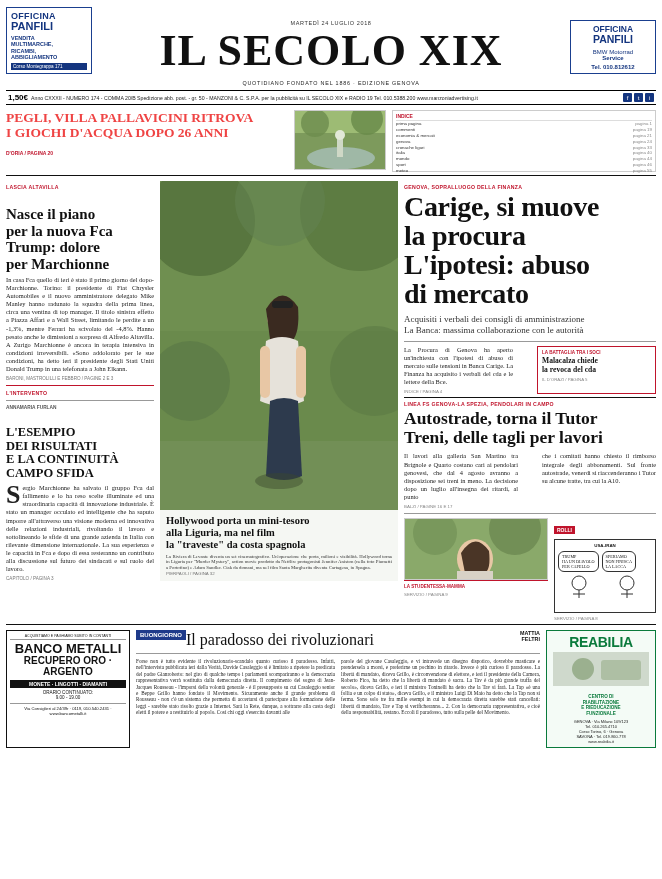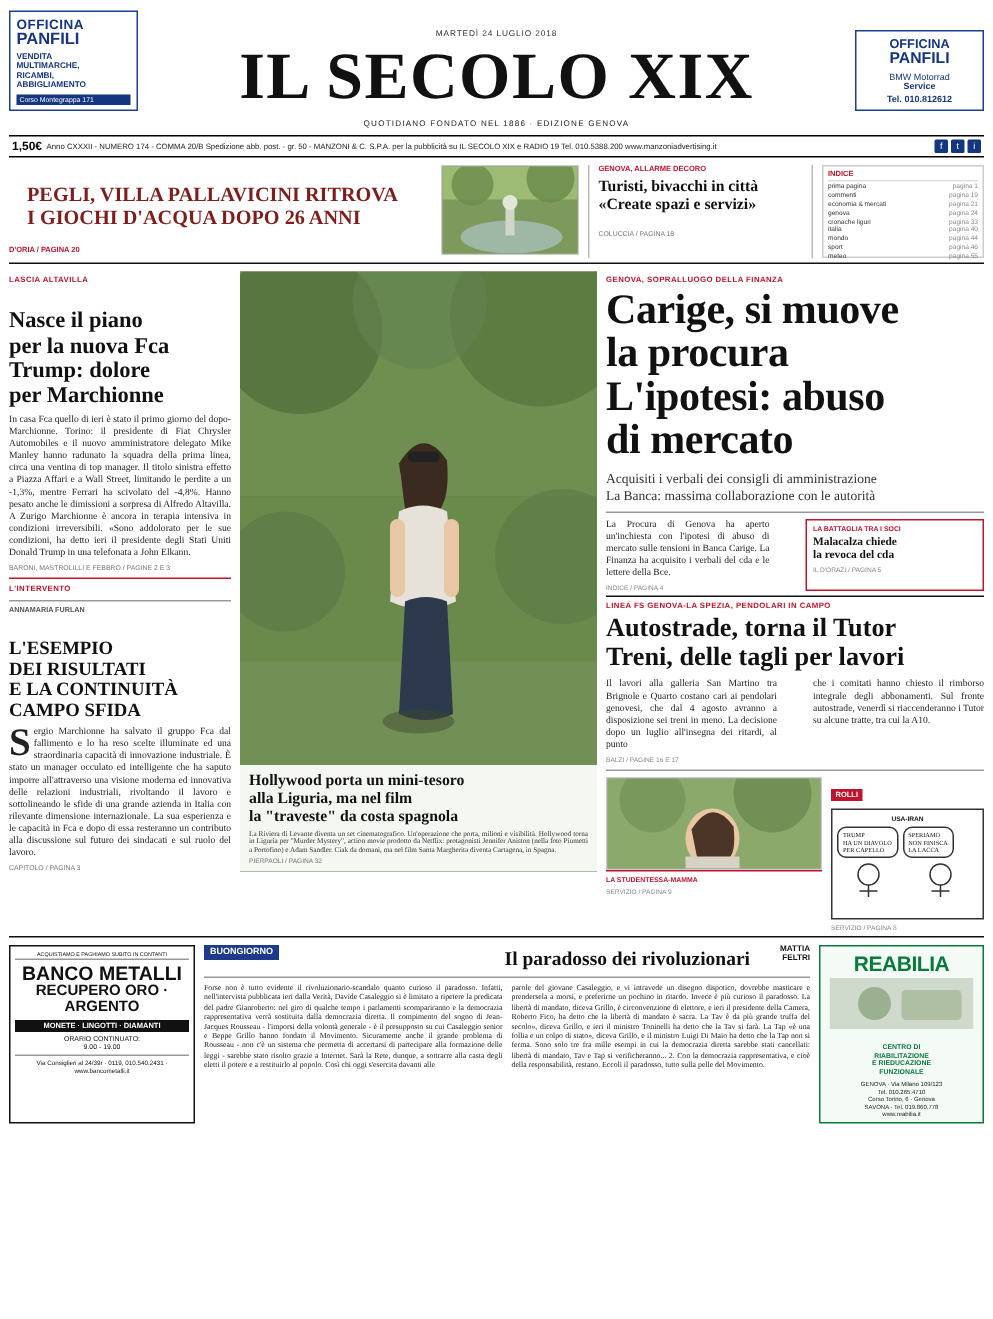--- a/index.html
+++ b/index.html
@@ -52,21 +52,21 @@
   .strip .right-icons { display:flex; gap:2px; }
   .strip .right-icons span {
     width:9px;height:9px;background:#14357f;color:#fff;font-size:6px;
     display:inline-flex;align-items:center;justify-content:center;border-radius:1px;
   }
 
   
   .teasers { display:flex; gap:6px; margin-top:5px; height:62px; }
   .teaser-a { width:282px; }
   .teaser-a h2 {
-    margin:12px; font-size:13.5px; line-height:15px; font-weight:bold; color:#7f1d1d;
+    margin:0; font-size:13.5px; line-height:15px; font-weight:bold; color:#ef4444;
   }
   .teaser-a .kick { font-family:"Liberation Sans", sans-serif; font-size:5px; color:#c0142c; font-weight:bold; margin-top:10px;}
   .teaser-img { width:92px; height:60px; border:1px solid #ccc; overflow:hidden; position:relative; background:#6c8b4a;}
   .teaser-b { width:150px; border-left:1px solid #bbb; border-right:1px solid #bbb; padding:0 6px;}
   .teaser-b .kick { font-family:"Liberation Sans", sans-serif; font-size:5px; font-weight:bold; color:#c0142c; }
   .teaser-b h3 { margin:3px 0 0; font-size:10.5px; line-height:12px; font-weight:bold;}
   .teaser-b .foot { font-family:"Liberation Sans", sans-serif; font-size:4.6px; color:#777; margin-top:10px;}
   .index-box { flex:1; border:1px solid #ccc; padding:2px 3px; font-family:"Liberation Sans", sans-serif; }
   .index-box .ttl { font-size:5px; font-weight:bold; color:#c0142c; border-bottom:1px solid #ddd; padding-bottom:1px;}
   .index-box table { width:100%; border-collapse:collapse; font-size:4.4px; color:#333; }
@@ -109,21 +109,21 @@
   .ad-banco { width:124px; border:1px solid #111; padding:3px; font-family:"Liberation Sans", sans-serif; text-align:center;}
   .ad-banco .top { font-size:3.6px; border-bottom:1px solid #999; padding-bottom:1px; margin-bottom:2px;}
   .ad-banco .b1 { font-size:13px; font-weight:bold; line-height:13px;}
   .ad-banco .b2 { font-size:10px; font-weight:bold; line-height:11px;}
   .ad-banco .b3 { font-size:5px; font-weight:bold; background:#111; color:#fff; margin-top:3px; padding:1px;}
   .ad-banco .b4 { font-size:4.6px; margin-top:2px; }
   .ad-banco .b5 { font-size:4.2px; margin-top:3px; border-top:1px solid #999; padding-top:2px;}
 
   .editorial { flex:1; }
   .bg-label { display:inline-block; background:#1e3a8a; color:#fff; font-family:"Liberation Sans", sans-serif; font-size:6px; font-weight:bold; padding:2px 4px;}
-  .ed-title { font-size:13px; font-weight:bold; text-align:right; margin:1px 0 0;}
+  .ed-title { font-size:16px; font-weight:normal; text-align:left; margin:1px 0 0;}
   .ed-author { font-family:"Liberation Sans", sans-serif; font-size:5.4px; font-weight:bold; text-align:right; color:#111;}
   .ed-cols { display:flex; gap:6px; margin-top:3px; }
   .ed-cols .c { flex:1; font-size:5.2px; line-height:6.4px; text-align:justify; color:#222;}
 
   .ad-reabilia { width:110px; border:1px solid #0a7a3c; padding:3px; font-family:"Liberation Sans", sans-serif; text-align:center; background:#f4fbf6;}
   .ad-reabilia .r1 { font-size:14px; font-weight:bold; color:#0a7a3c; letter-spacing:-0.3px;}
   .ad-reabilia .r2 { font-size:4.6px; font-weight:bold; color:#0a7a3c; margin-top:2px; line-height:5.6px;}
   .ad-reabilia .r3 { font-size:4px; margin-top:3px; line-height:5px; color:#222;}
   .rolli-tag { background:#c0142c; color:#fff; font-family:"Liberation Sans", sans-serif; font-size:5px; font-weight:bold; padding:1px 3px; display:inline-block;}
   .cartoon { border:1px solid #333; height:74px; position:relative; margin-top:3px; background:#fff;}
@@ -192,26 +192,20 @@
         <rect width="92" height="60" fill="#7d9a5c"></rect>
         <rect y="0" width="92" height="22" fill="#9dbb74"></rect>
         <circle cx="20" cy="12" r="14" fill="#6d8c4d" opacity=".8"></circle>
         <circle cx="72" cy="8" r="16" fill="#688a49" opacity=".8"></circle>
         <ellipse cx="46" cy="47" rx="34" ry="11" fill="#9fb8a6"></ellipse>
         <rect x="42" y="26" width="6" height="20" fill="#cfd8c6"></rect>
         <circle cx="45" cy="24" r="5" fill="#e2e8d8"></circle>
       </svg>
     </div>
 
-    <div class="teaser-b">
-      <div class="kick">GENOVA, ALLARME DECORO</div>
-      <h3 style="white-space:pre-line">Turisti, bivacchi in città
-«Create spazi e servizi»</h3>
-      <div class="foot">COLUCCIA / PAGINA 18</div>
-    </div>
 
     <div class="index-box">
       <div class="ttl">INDICE</div>
       <table>
           <tbody>
         <tr>
               <td>prima pagina</td>
               <td class="r">pagina 1</td>
             </tr>
         <tr>

